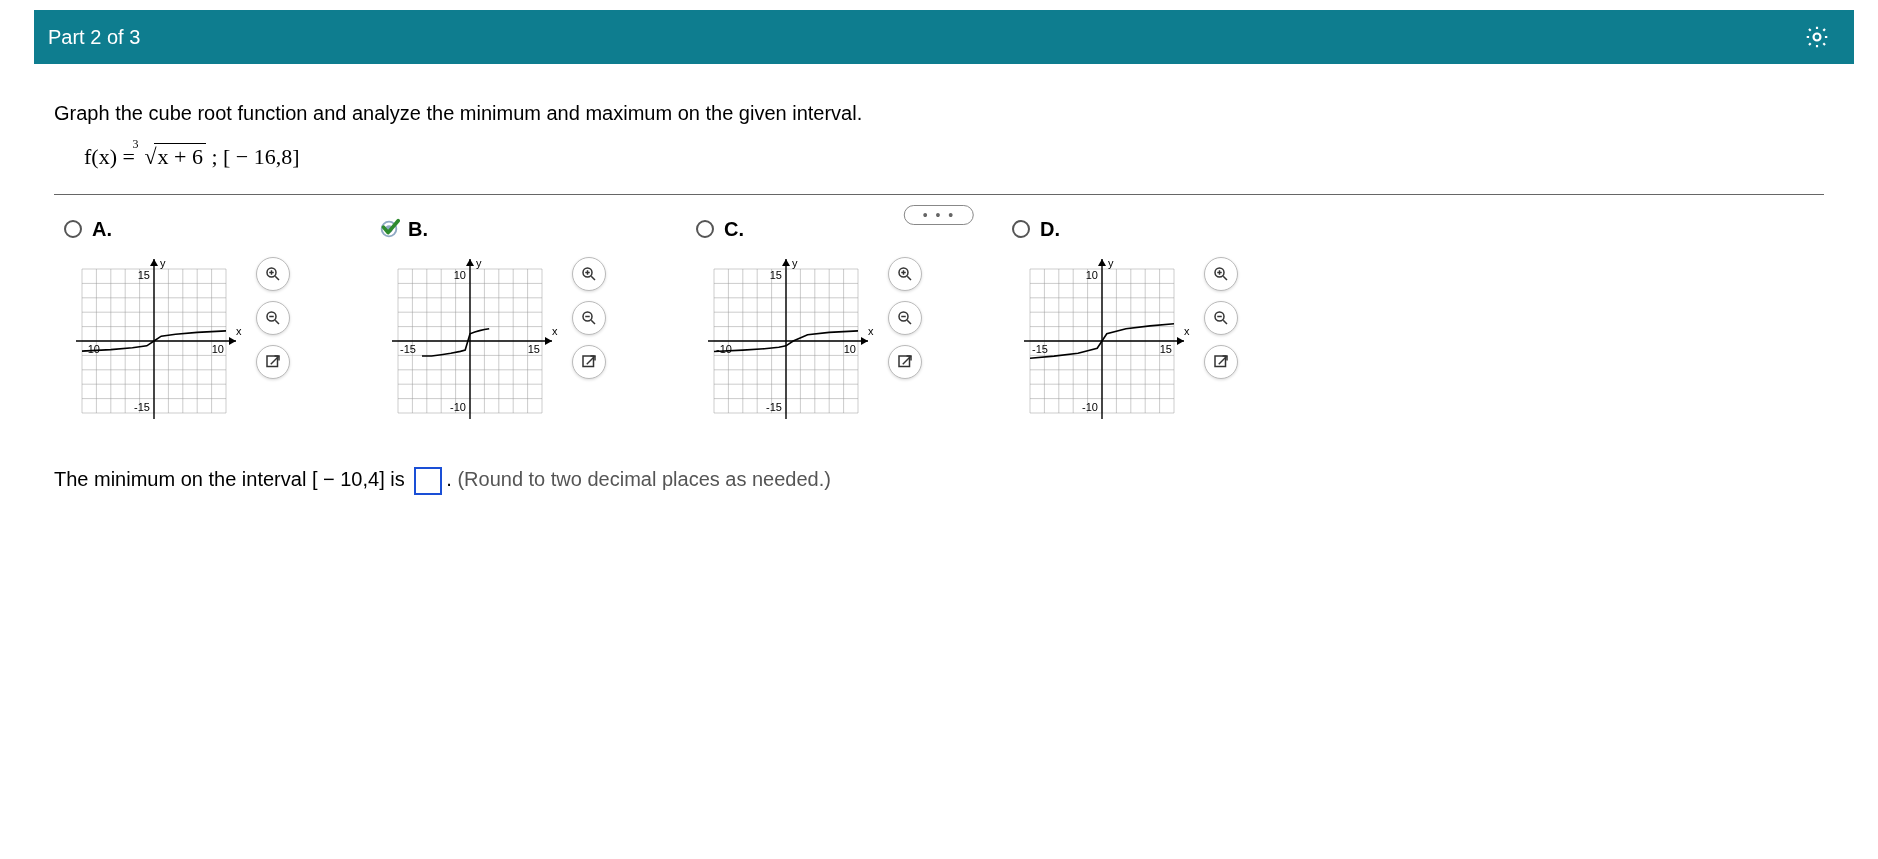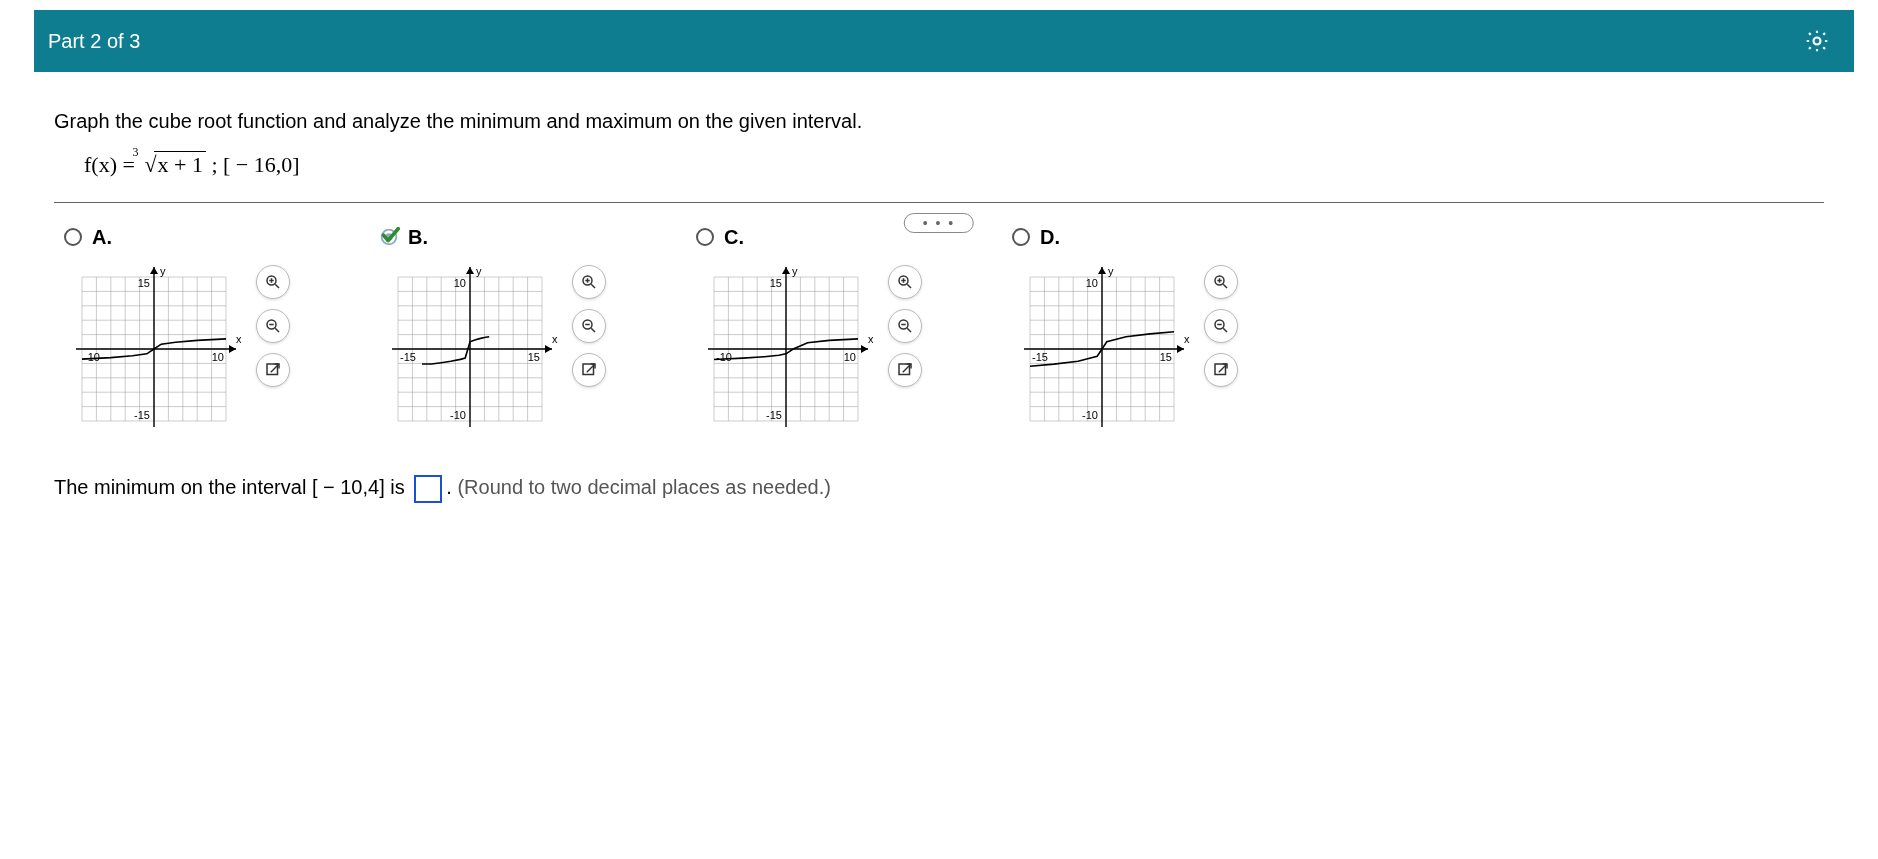--- a/index.html
+++ b/index.html
@@ -9,21 +9,21 @@
     font-size: 20px;
     color: #000;
     background: #fff;
   }
   .outer {
     padding: 10px 24px 0 24px;
   }
   .header-bar {
     background: #0e7d8f;
     color: #fff;
-    height: 62px;
+    height: 54px;
     display: flex;
     align-items: center;
     justify-content: space-between;
     padding: 0 20px 0 14px;
     margin-left: 10px;
   }
   .header-title { font-size: 20px; }
   .gear-btn {
     background: transparent;
     border: none;
@@ -165,21 +165,21 @@
           <path d="M12 2.5v2.2M12 19.3v2.2M4.6 4.6l1.6 1.6M17.8 17.8l1.6 1.6M2.5 12h2.2M19.3 12h2.2M4.6 19.4l1.6-1.6M17.8 6.2l1.6-1.6"></path>
         </svg>
       </span>
     </button>
   </div>
 
   <div class="content">
     <div class="prompt">Graph the cube root function and analyze the minimum and maximum on the given interval.</div>
 
     <div class="formula">
-      <span>f(x) = </span><span class="cbrt"><span class="cbrt-idx">3</span><span class="cbrt-surd">√</span><span class="cbrt-rad">x + 1</span></span><span> ; [ − 16,0]</span>
+      <span>f(x) = </span><span class="cbrt"><span class="cbrt-idx">3</span><span class="cbrt-surd">√</span><span class="cbrt-rad">x + 6</span></span><span> ; [ − 16,8]</span>
     </div>
 
     <hr class="divider">
     <div class="ellipsis-wrap">
       <div class="ellipsis-pill">• • •</div>
     </div>
 
 
     <div class="options-row">
 

